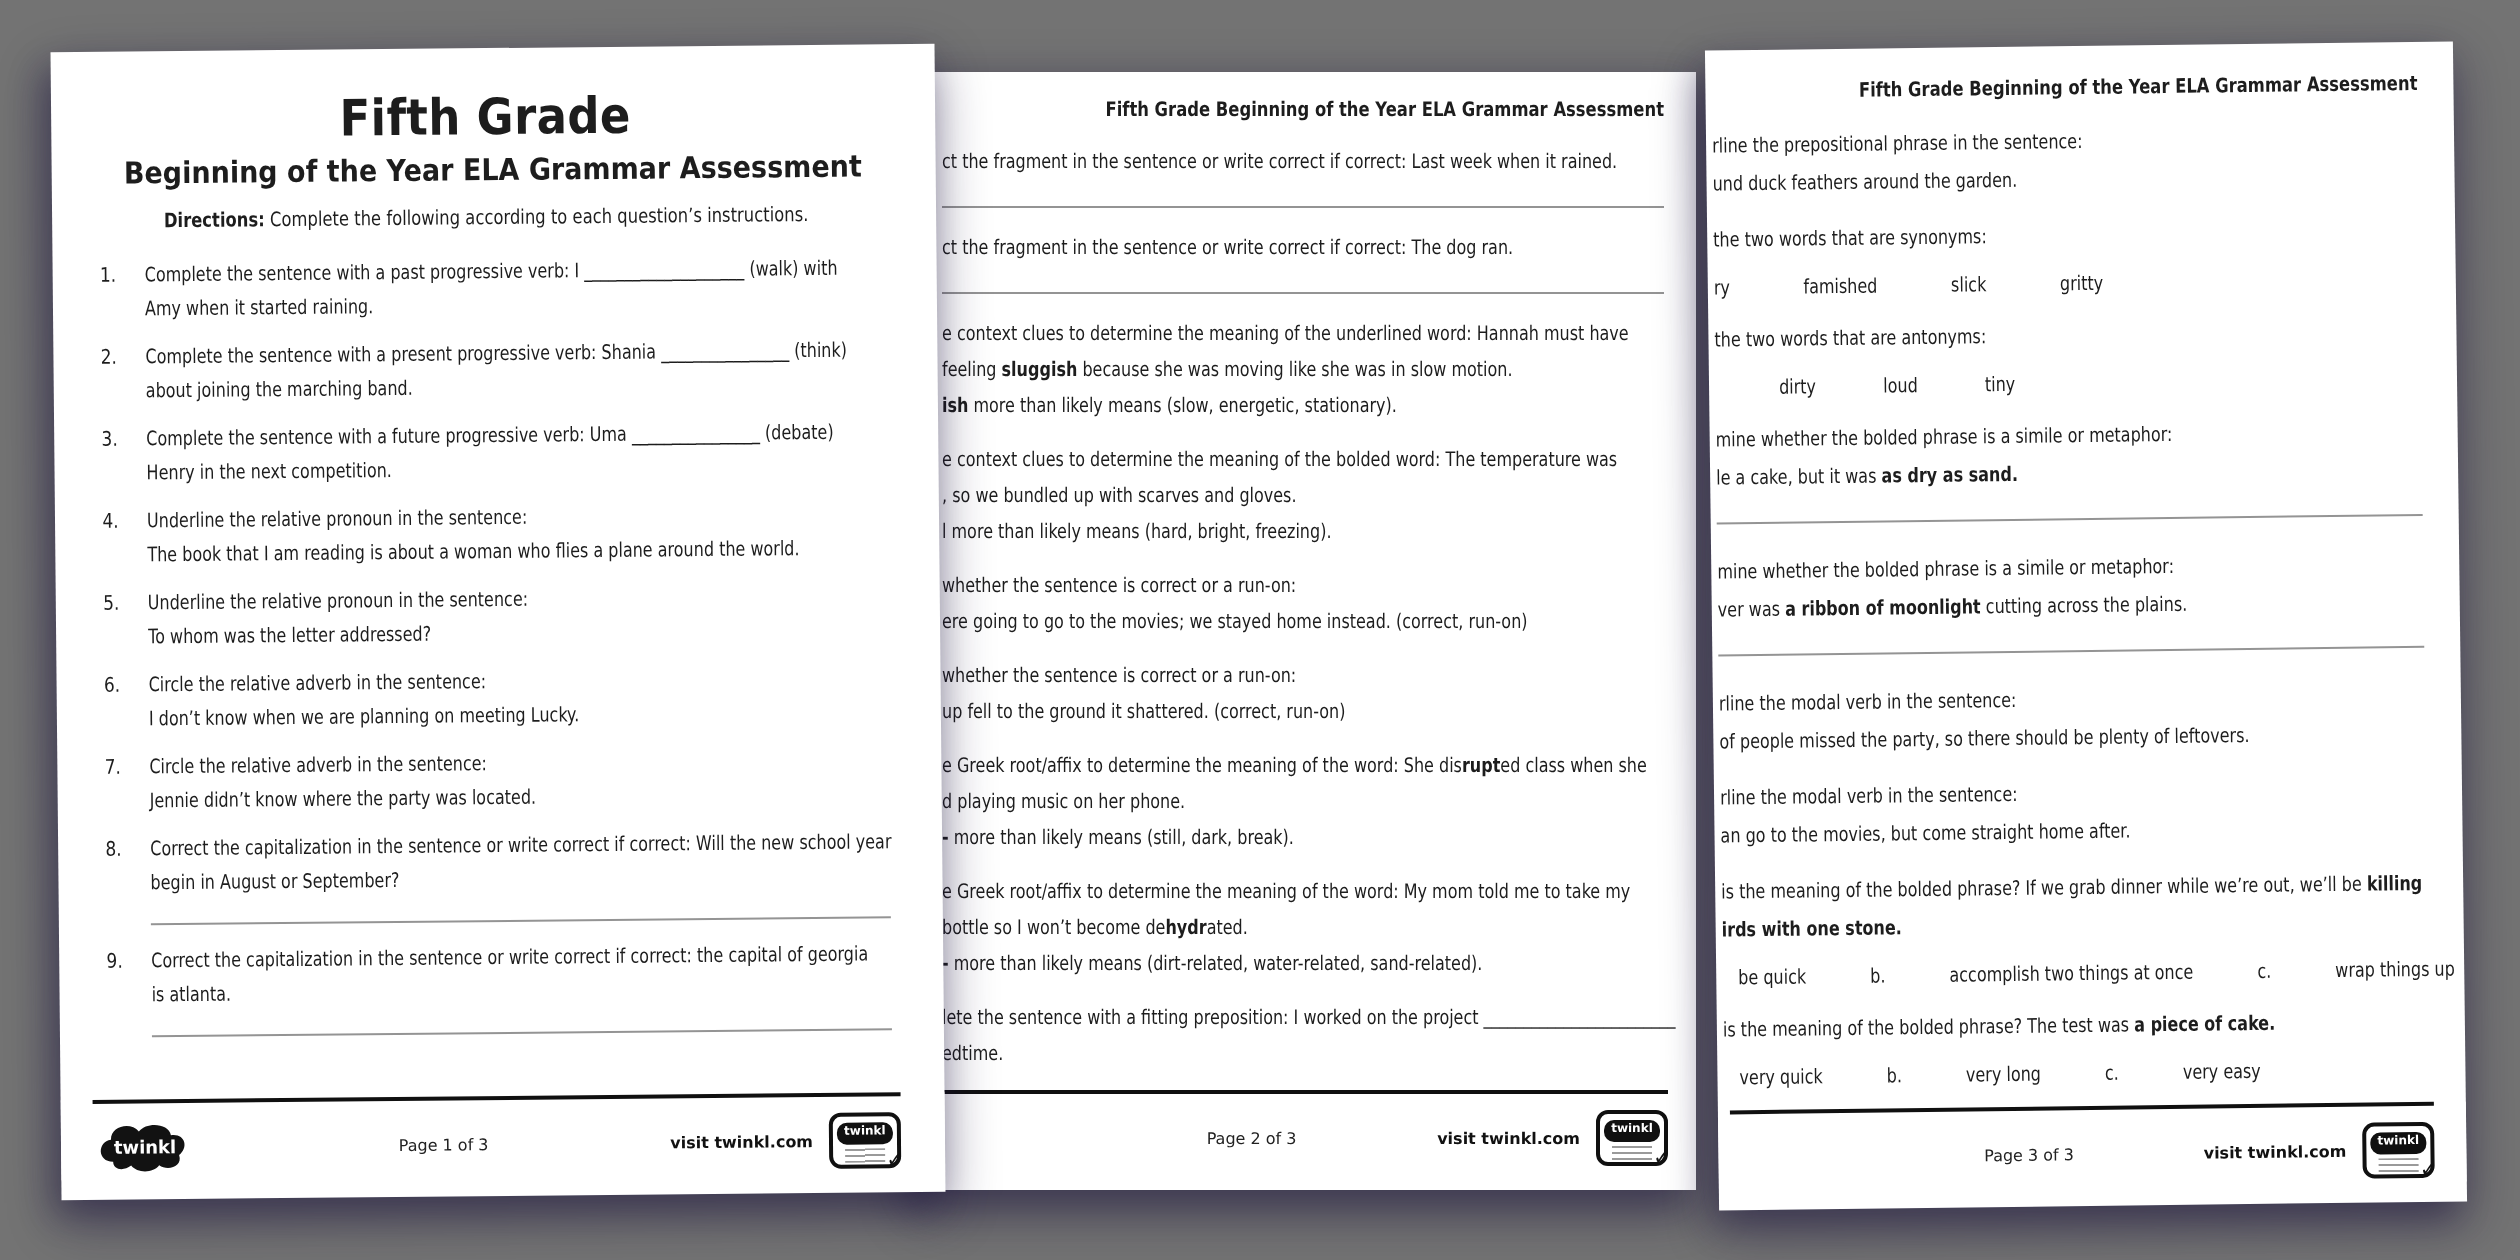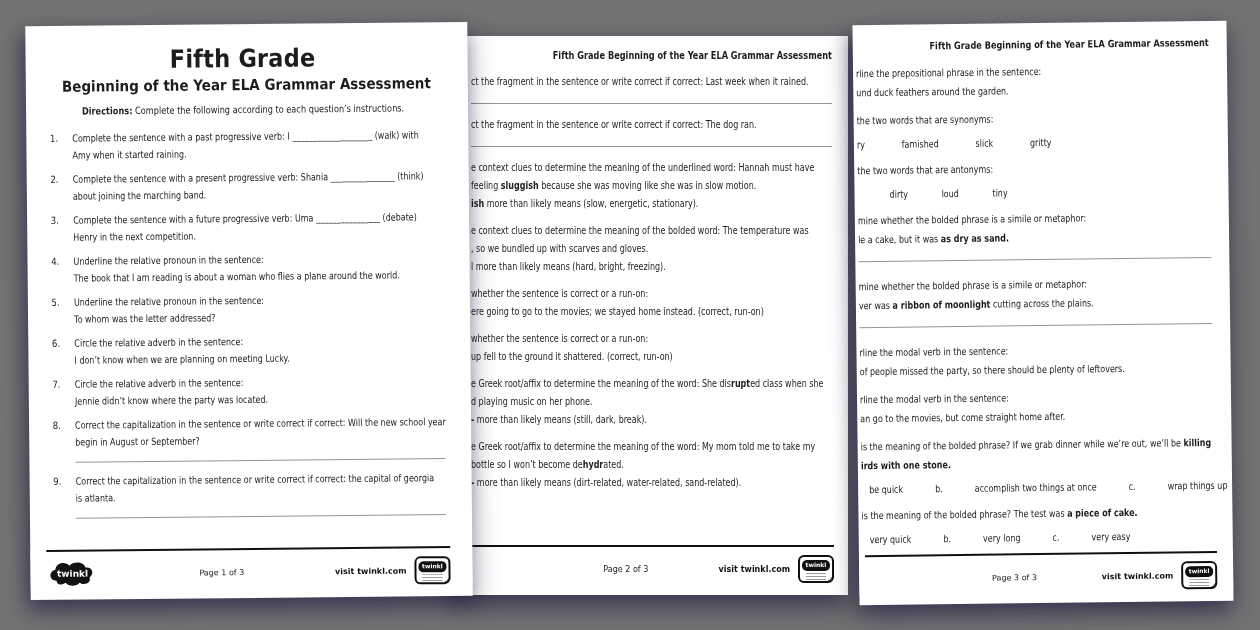--- a/index.html
+++ b/index.html
@@ -199,20 +199,26 @@
             <div class="wline"><span class="bold">-</span><span> more than likely means (still, dark, break).</span></div>
           </div>
         </div>
         <div class="qb">
           <div class="qtext">
             <div class="wline"><span>e Greek root/affix to determine the meaning of the word: My mom told me to take my</span></div>
             <div class="wline"><span>bottle so I won’t become de</span><span class="bold">hydr</span><span>ated.</span></div>
             <div class="wline"><span class="bold">-</span><span> more than likely means (dirt-related, water-related, sand-related).</span></div>
           </div>
         </div>
+        <div class="qb">
+          <div class="qtext">
+            <div class="wline"><span>lete the sentence with a fitting preposition: I worked on the project ________________________</span></div>
+            <div class="wline"><span>edtime.</span></div>
+          </div>
+        </div>
       </div>
     <div class="footer">
       <div class="footer-line"></div>
       <div class="footer-row">
         <div class="fleft"></div>
         <div class="fcenter">Page 2 of 3</div>
         <div class="fright">
           <span class="visit">visit twinkl.com</span>
           <span class="badge">
             <span class="badge-cloud">twinkl</span>

